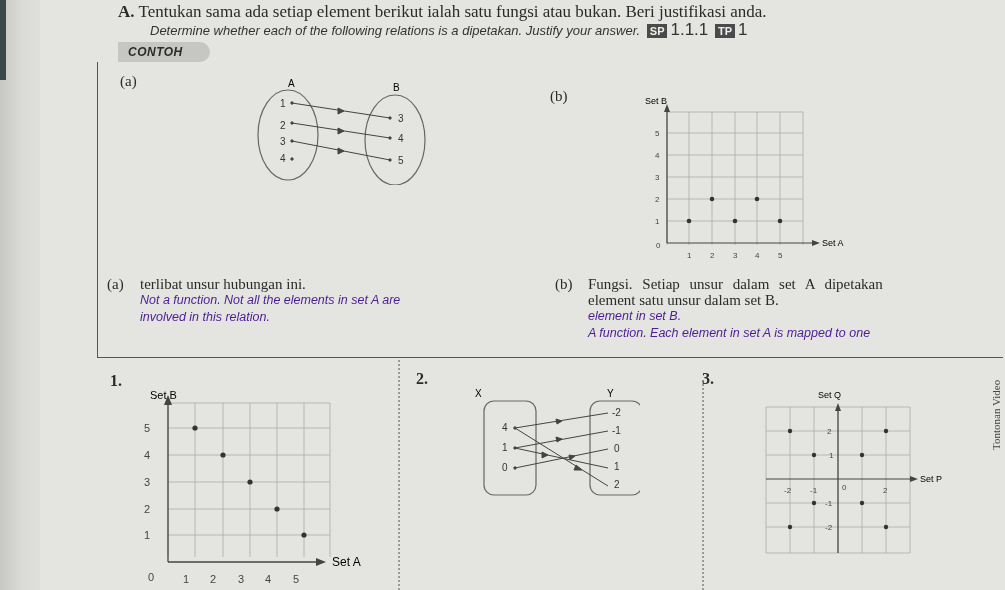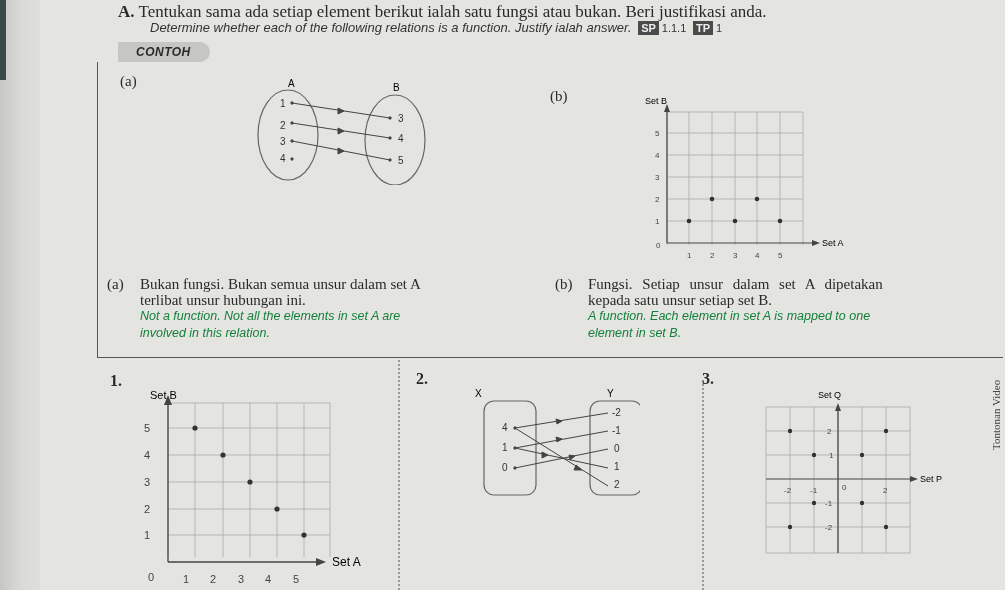--- a/index.html
+++ b/index.html
@@ -5,45 +5,45 @@
   html,body{margin:0;padding:0;}
   body{width:1005px;height:590px;overflow:hidden;background:#dcdcd9;position:relative;font-family:"Liberation Serif",serif;color:#2a2a2a;}
   .page-edge{position:absolute;left:0;top:0;width:55px;height:590px;background:linear-gradient(90deg,#c7c7c4 0%,#dadad7 40%,#e2e2df 100%);}
   .page-edge-dark{position:absolute;left:0;top:0;width:6px;height:80px;background:#3a4a48;}
   .page{position:absolute;left:40px;top:0;width:965px;height:590px;background:#e4e4e1;}
   .abs{position:absolute;}
   .q-title{left:118px;top:2px;font-size:17px;white-space:nowrap;}
   .q-title b{font-weight:bold;}
   .q-sub{left:150px;top:20px;font-family:"Liberation Sans",sans-serif;font-style:italic;font-size:13px;color:#333;white-space:nowrap;}
   .badge{display:inline-block;background:#4a4a4a;color:#eee;font-style:normal;font-weight:bold;font-size:11px;padding:1px 3px;margin:0 3px;}
-  .ref{font-style:normal;font-size:11px;text-align:right;}
-  .contoh{left:118px;top:42px;width:92px;height:20px;background:#c6c6c3;border-radius:0 12px 12px 0;font-family:"Liberation Sans",sans-serif;font-weight:bold;font-style:italic;font-size:12px;line-height:20px;padding-left:18px;box-sizing:border-box;letter-spacing:.5px;}
+  .ref{font-style:normal;font-size:17px;text-align:right;}
+  .contoh{left:118px;top:42px;width:92px;height:20px;background:#c6c6c3;border-radius:0 12px 12px 0;font-family:"Liberation Sans",sans-serif;font-weight:bold;font-style:italic;font-size:12px;line-height:20px;padding-left:10px;box-sizing:border-box;letter-spacing:.5px;}
   .example-box{left:97px;top:62px;width:905px;height:295px;border-left:1.5px solid #555;border-bottom:1.5px solid #555;}
   .lbl{font-size:15px;}
   .ans{font-size:15px;line-height:16px;}
-  .ans-en{font-family:"Liberation Sans",sans-serif;font-style:italic;font-size:12.5px;color:#15803d;line-height:17px;}
+  .ans-en{font-family:"Liberation Sans",sans-serif;font-style:italic;font-size:12.5px;color:#4c1d95;line-height:17px;}
   .dotted{left:398px;top:360px;width:0;height:230px;border-left:2px dotted #9a9a9a;}
   .dotted2{left:702px;top:380px;width:0;height:210px;border-left:2px dotted #9a9a9a;}
   .num{font-weight:bold;font-size:16px;}
   .side-text{left:985px;top:410px;transform:rotate(-90deg);transform-origin:left top;font-size:11px;color:#444;white-space:nowrap;}
   svg text{font-family:"Liberation Sans",sans-serif;}
 </style>
 </head>
 <body>
 
 <div class="page-edge"></div>
 <div class="page-edge-dark"></div>
 <div class="page"></div>
 
 <div class="abs q-title">
   <b>A.</b>
   <span>Tentukan sama ada setiap element berikut ialah satu fungsi atau bukan. Beri justifikasi anda.</span>
 </div>
 <div class="abs q-sub">
-  <span>Determine whether each of the following relations is a function. Justify ialah answer.</span>
+  <span>Determine whether each of the following relations is a dipetakan. Justify your answer.</span>
   <span class="badge">SP</span><span class="ref">1.1.1</span>
   <span class="badge">TP</span><span class="ref">1</span>
 </div>
 
 <div class="abs contoh">CONTOH</div>
 <div class="abs example-box"></div>
 
 <div class="abs lbl" style="left:120px;top:73px;">(a)</div>
 <svg class="abs" style="left:250px;top:75px;" width="180" height="110">
   <text x="38" y="12" font-size="10">A</text>
@@ -119,33 +119,32 @@
       <circle cx="72" cy="109" r="2.3"></circle>
       <circle cx="95" cy="131" r="2.3"></circle>
       <circle cx="117" cy="109" r="2.3"></circle>
       <circle cx="140" cy="131" r="2.3"></circle>
   </g>
 </svg>
 
 <div class="abs" style="left:107px;top:276px;width:440px;">
   <div class="ans" style="position:relative;padding-left:33px;">
     <span style="position:absolute;left:0;">(a)</span>
-    <div>Bukan fungsi. Bukan semua unsur dalam set A</div>
     <div>terlibat unsur hubungan ini.</div>
     <div class="ans-en">Not a function. Not all the elements in set A are</div>
     <div class="ans-en">involved in this relation.</div>
   </div>
 </div>
 <div class="abs" style="left:555px;top:276px;width:400px;">
   <div class="ans" style="position:relative;padding-left:33px;">
     <span style="position:absolute;left:0;">(b)</span>
     <div style="word-spacing:6px;">Fungsi. Setiap unsur dalam set A dipetakan</div>
-    <div>kepada satu unsur setiap set B.</div>
+    <div>element satu unsur dalam set B.</div>
+    <div class="ans-en">element in set B.</div>
     <div class="ans-en">A function. Each element in set A is mapped to one</div>
-    <div class="ans-en">element in set B.</div>
   </div>
 </div>
 
 <div class="abs dotted"></div>
 <div class="abs dotted2"></div>
 
 <div class="abs num" style="left:110px;top:372px;">1.</div>
 <svg class="abs" style="left:130px;top:385px;" width="250" height="205">
   <text x="20" y="14" font-size="11">Set B</text>
   <g stroke="#aaa" stroke-width="0.8">

